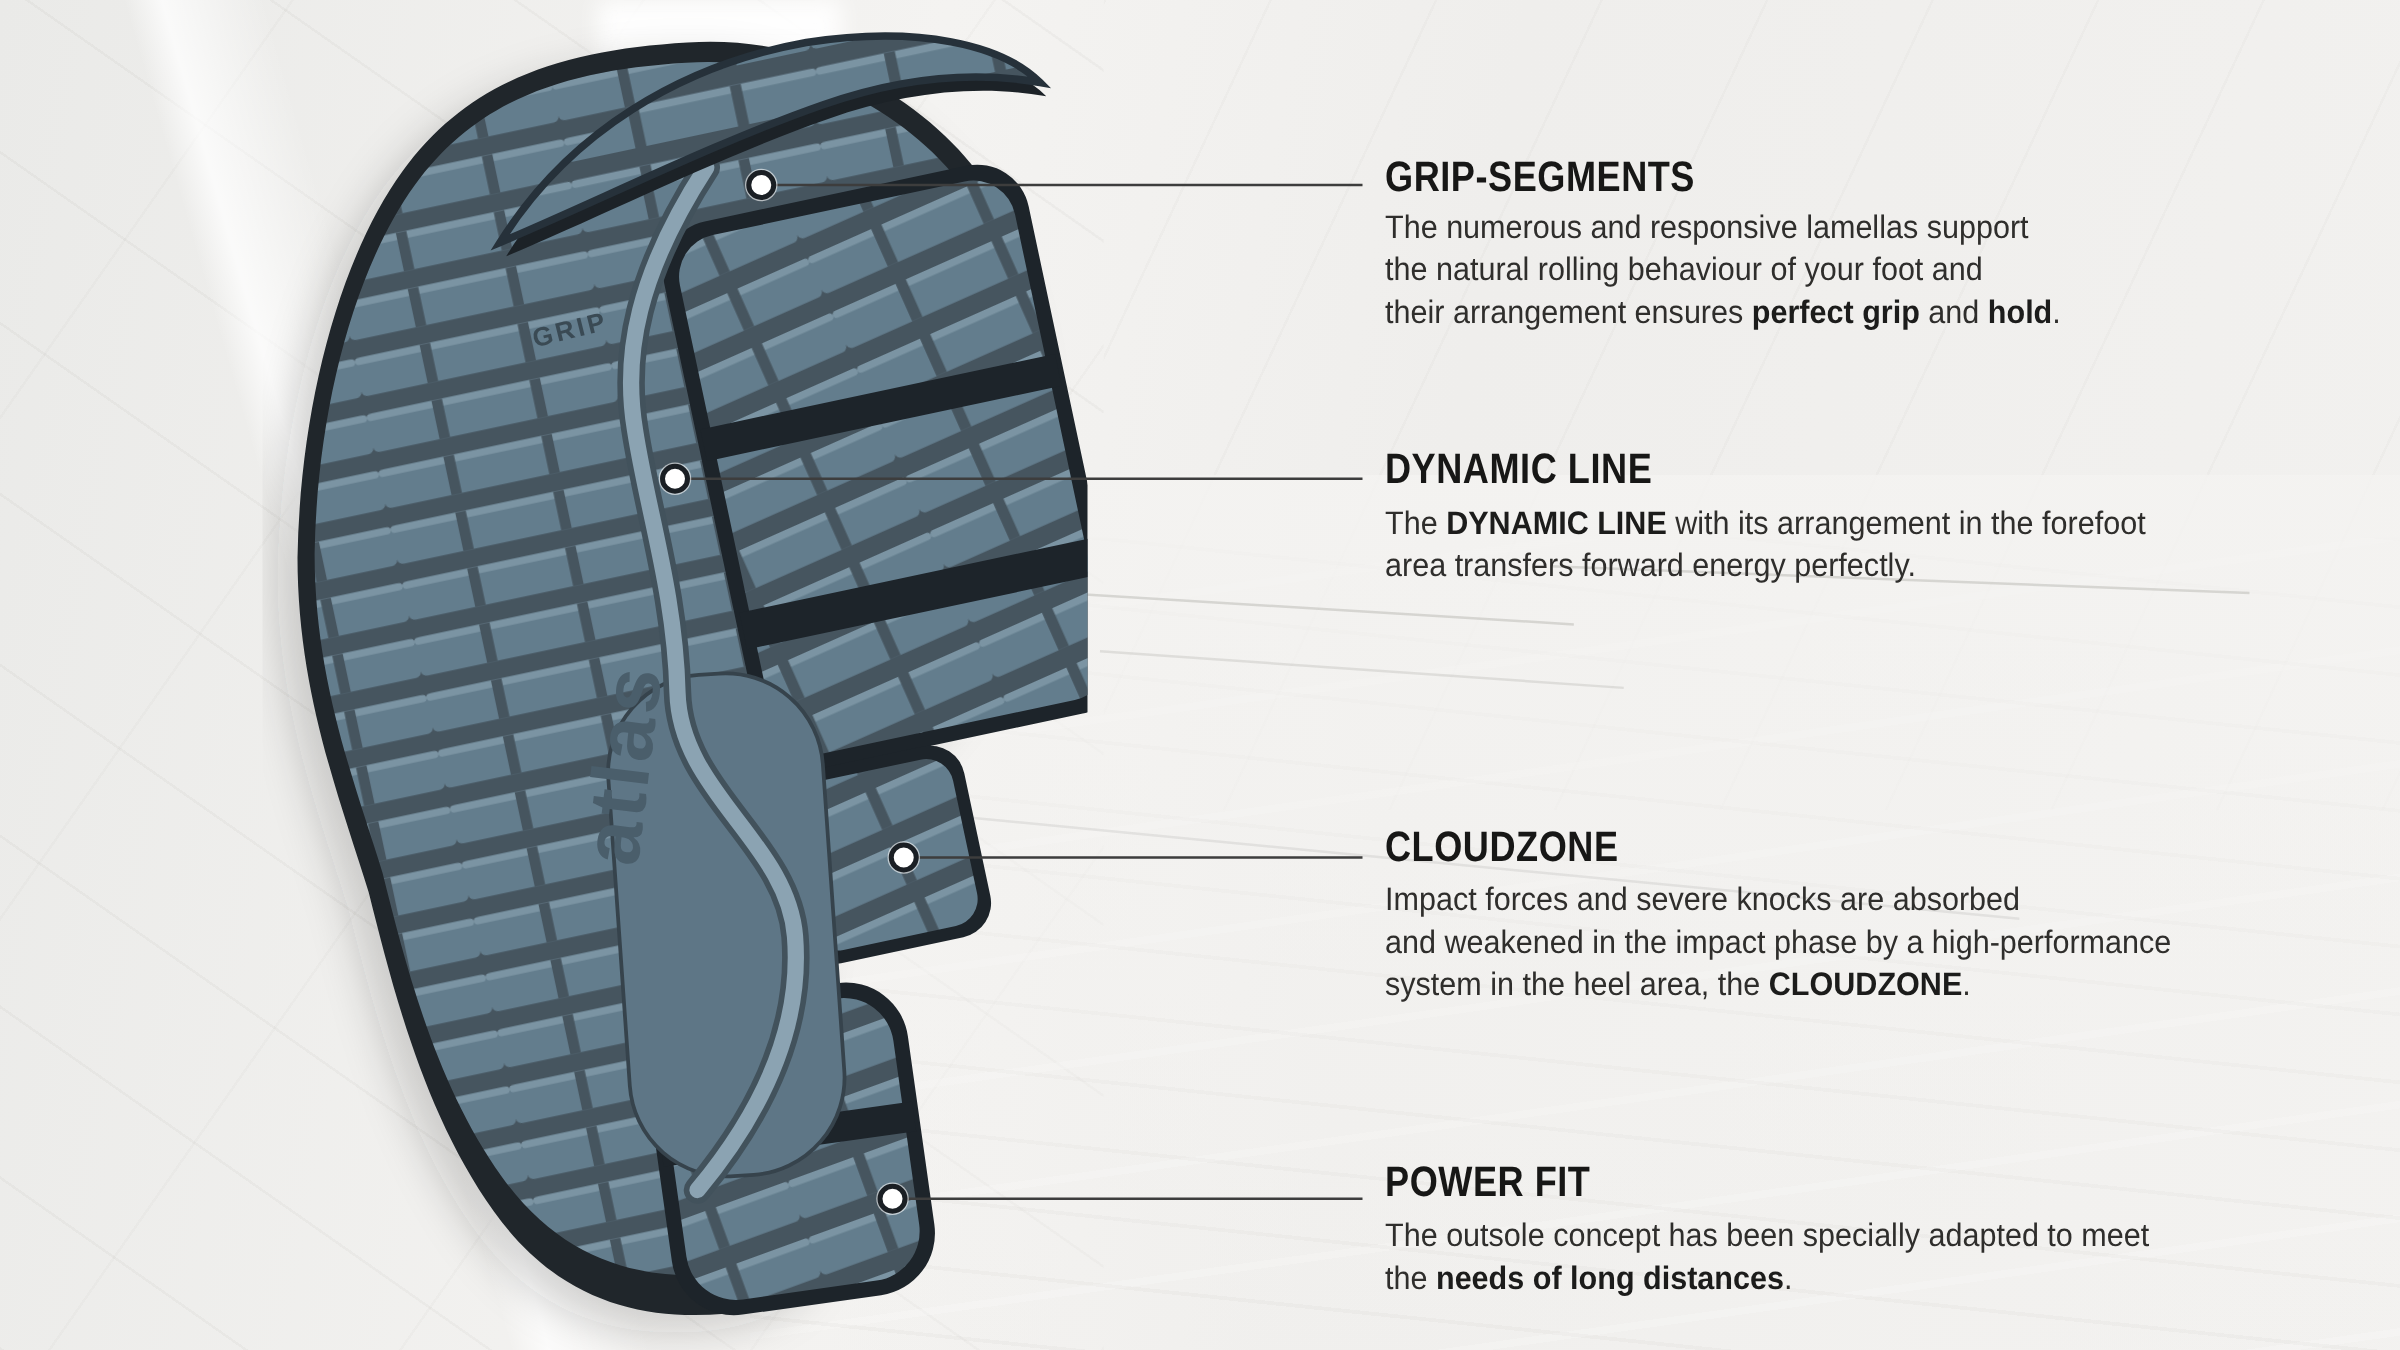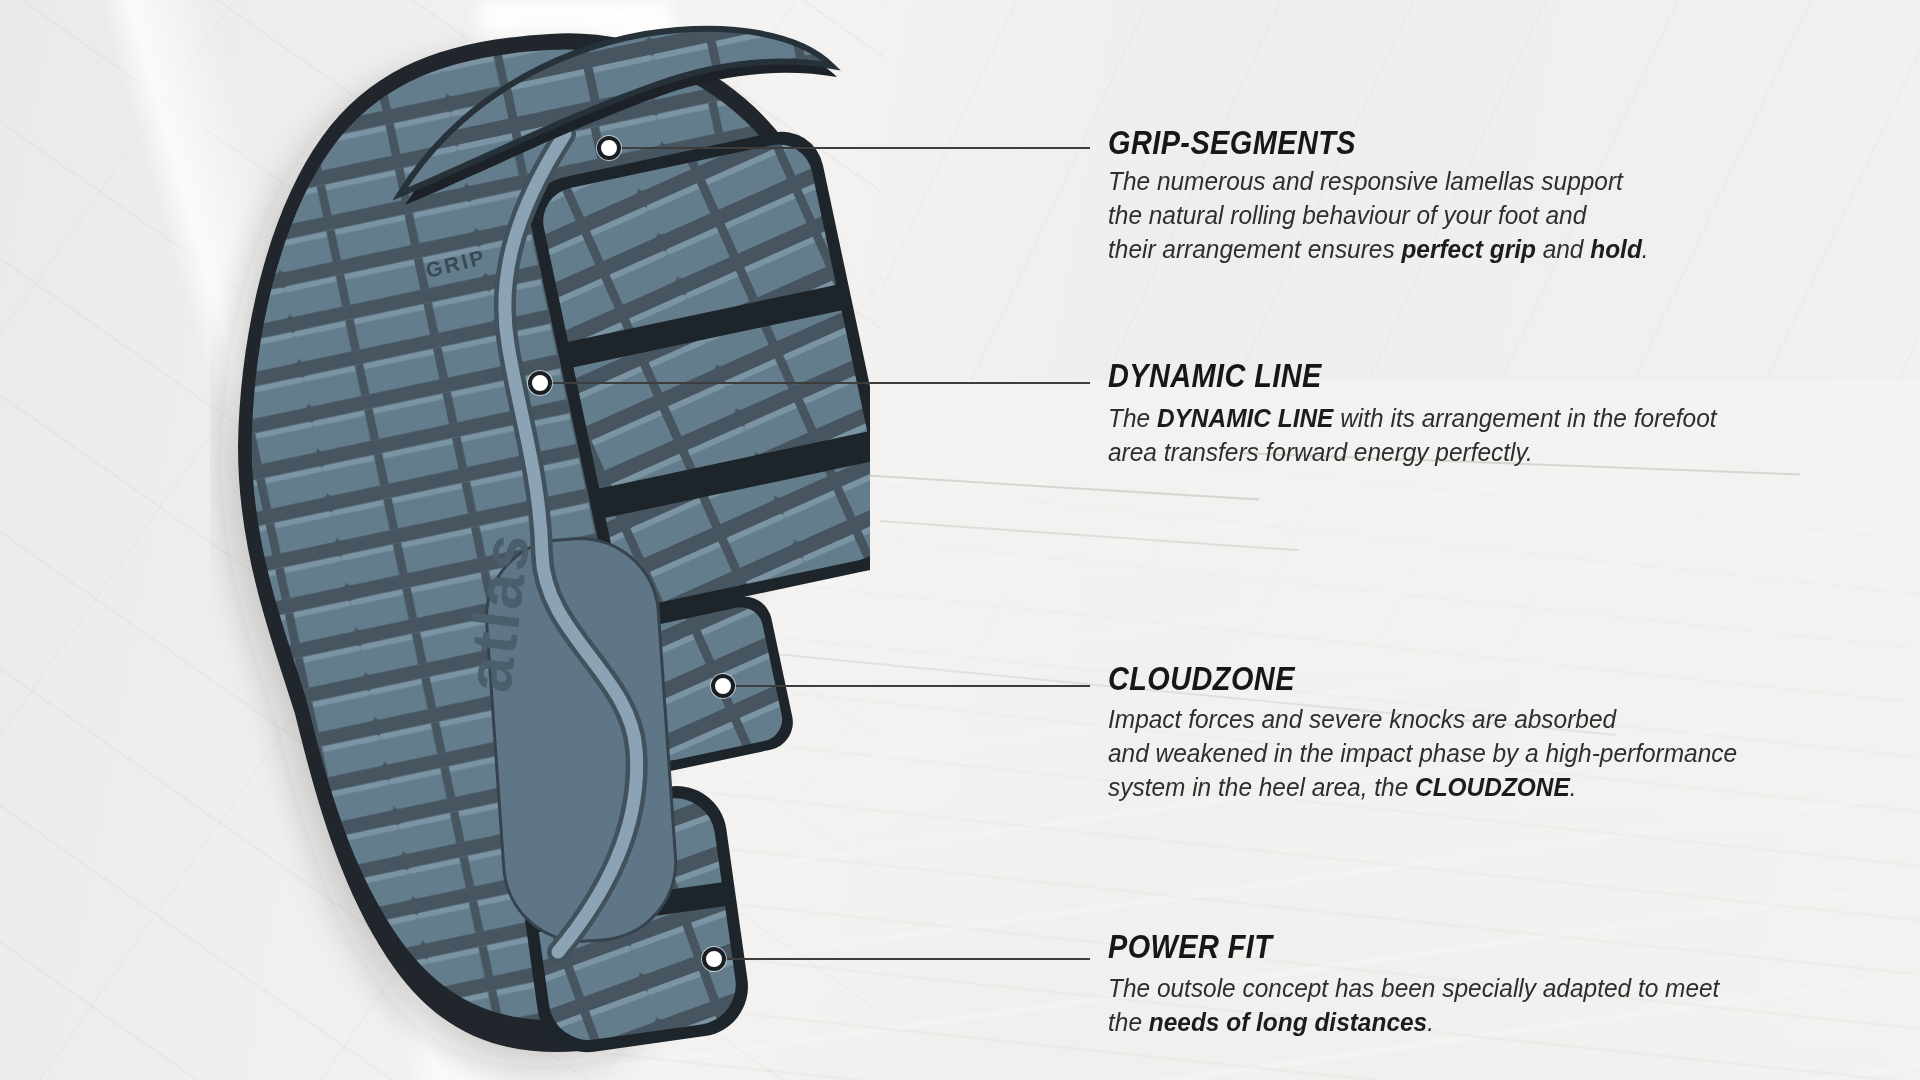--- a/index.html
+++ b/index.html
@@ -30,21 +30,21 @@
   .bg-rail{position:absolute;height:2px;background:rgba(60,60,52,0.16);transform-origin:left center;}
   .bg-rail.r1{left:760px;top:468px;width:500px;transform:rotate(3.5deg);}
   .bg-rail.r2{left:1240px;top:452px;width:560px;transform:rotate(2.2deg);}
   .bg-rail.r3{left:880px;top:520px;width:420px;transform:rotate(4deg);opacity:.7;}
   .bg-rail.r4{left:640px;top:640px;width:980px;transform:rotate(5.5deg);background:rgba(60,60,52,0.09);}
 
   
   #shoe{position:absolute;left:210px;top:-6px;width:660px;height:1092px;}
 
   
-  #callout-layer{position:absolute;inset:0;font-style:italic;}
+  #callout-layer{position:absolute;inset:0;}
   .co-title{position:absolute;font-weight:700;font-size:34px;line-height:36px;color:#171716;
     letter-spacing:.5px;transform:scaleX(.85);transform-origin:left top;white-space:nowrap;}
   .co-body{position:absolute;font-size:26px;line-height:34px;color:#2f2e2c;
     transform:scaleX(.94);transform-origin:left top;white-space:nowrap;}
   .co-body b{font-weight:700;color:#1c1c1b;}
   .co-line{position:absolute;height:2px;background:#3d3d3d;}
   .co-dot{position:absolute;width:16px;height:16px;border-radius:50%;
     background:#ffffff;border:4px solid #1a1f24;transform:translate(-50%,-50%);
     box-shadow:0 0 0 1px rgba(255,255,255,.6);}
 </style>

